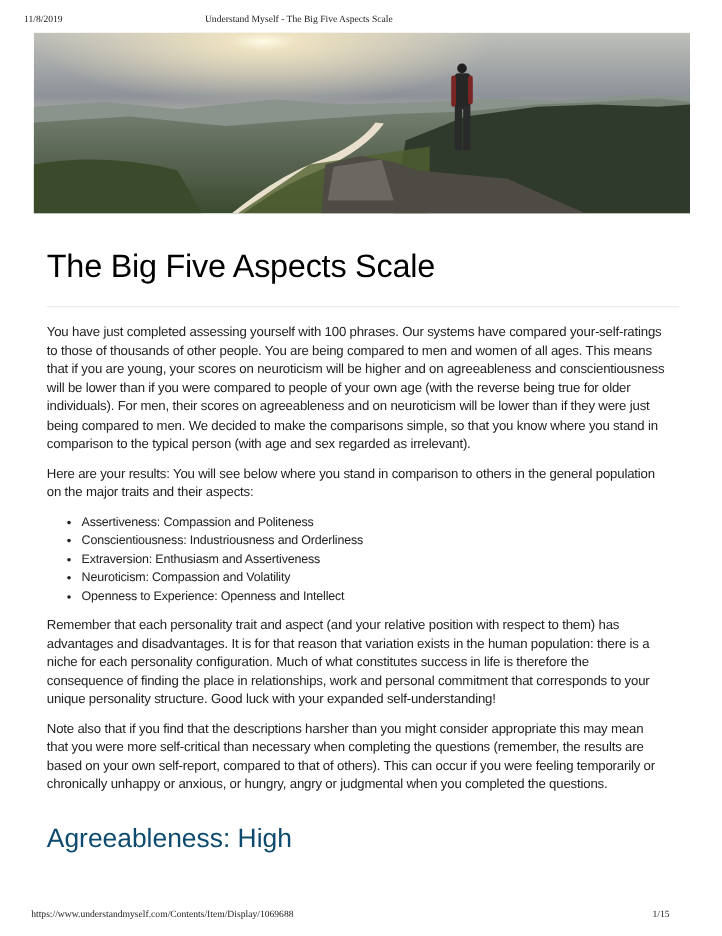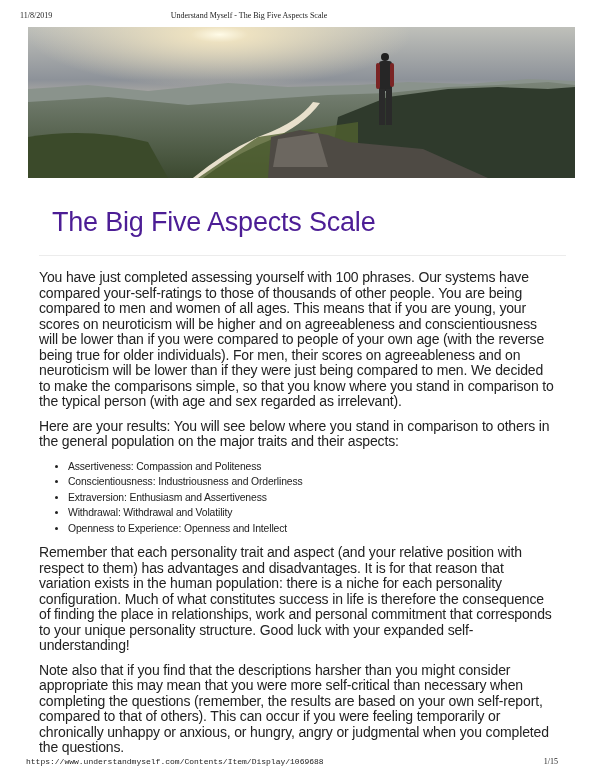--- a/index.html
+++ b/index.html
@@ -3,28 +3,28 @@
 <meta charset="utf-8">
 <style>
   html, body { margin: 0; padding: 0; background: #ffffff; }
   body { width: 602px; height: 780px; position: relative; overflow: hidden; font-family: "Liberation Sans", "DejaVu Sans", sans-serif; color: #222; }
   .print-header { position: absolute; top: 0; left: 0; width: 602px; height: 24px; font-family: "Liberation Serif", serif; font-size: 8px; color: #222; }
   .print-header .date { position: absolute; left: 20px; top: 11px; }
   .print-header .title { position: absolute; left: 0; width: 498px; text-align: center; top: 11px; }
   .hero { position: absolute; left: 28px; top: 27px; width: 547px; height: 151px; overflow: hidden; }
   .hero svg { display: block; }
   .content { position: absolute; left: 39px; top: 196px; width: 528px; }
-  h1.page-title { font-family: "Liberation Sans", sans-serif; font-weight: 400; font-size: 27px; margin: 11px 0 0 13px; color: #4c1d95; letter-spacing: -0.2px; }
+  h1.page-title { font-family: "Liberation Sans", sans-serif; font-weight: 400; font-size: 27px; margin: 11px 0 0 0; color: #000000; letter-spacing: -0.2px; }
   .divider { height: 1px; background: #ececec; margin: 17px 0 14px 0; width: 527px; }
-  p { font-size: 14px; line-height: 15.5px; margin: 0 12px 9px 0; color: #222; letter-spacing: -0.15px; }
+  p { font-size: 11px; line-height: 15.5px; margin: 0 12px 9px 0; color: #222; letter-spacing: -0.15px; }
   ul.aspects { margin: 4px 0 9px 0; padding-left: 29px; font-size: 10.4px; line-height: 15.6px; letter-spacing: -0.15px; }
   ul.aspects li { margin: 0; }
   h2.section-title { font-family: "Liberation Sans", sans-serif; font-weight: 400; font-size: 22px; margin: 23px 0 0 0; color: #0c4a6e; }
   .print-footer { position: absolute; left: 0; top: 757px; width: 602px; font-family: "Liberation Serif", serif; font-size: 8px; color: #222; }
-  .print-footer .url { position: absolute; left: 26px; font-family: Liberation Mono, monospace; }
+  .print-footer .url { position: absolute; left: 26px; }
   .print-footer .page { position: absolute; right: 44px; }
 </style>
 </head>
 <body>
 
 <div class="print-header">
   <span class="date">11/8/2019</span>
   <span class="title">Understand Myself - The Big Five Aspects Scale</span>
 </div>
 
@@ -72,21 +72,21 @@
   <h1 class="page-title">The Big Five Aspects Scale</h1>
   <div class="divider"></div>
 
   <p>You have just completed assessing yourself with 100 phrases. Our systems have compared your-self-ratings to those of thousands of other people. You are being compared to men and women of all ages. This means that if you are young, your scores on neuroticism will be higher and on agreeableness and conscientiousness will be lower than if you were compared to people of your own age (with the reverse being true for older individuals). For men, their scores on agreeableness and on neuroticism will be lower than if they were just being compared to men. We decided to make the comparisons simple, so that you know where you stand in comparison to the typical person (with age and sex regarded as irrelevant).</p>
   <p>Here are your results: You will see below where you stand in comparison to others in the general population on the major traits and their aspects:</p>
 
   <ul class="aspects">
     <li>Assertiveness: Compassion and Politeness</li>
     <li>Conscientiousness: Industriousness and Orderliness</li>
     <li>Extraversion: Enthusiasm and Assertiveness</li>
-    <li>Withdrawal: Withdrawal and Volatility</li>
+    <li>Neuroticism: Compassion and Volatility</li>
     <li>Openness to Experience: Openness and Intellect</li>
   </ul>
 
   <p>Remember that each personality trait and aspect (and your relative position with respect to them) has advantages and disadvantages. It is for that reason that variation exists in the human population: there is a niche for each personality configuration. Much of what constitutes success in life is therefore the consequence of finding the place in relationships, work and personal commitment that corresponds to your unique personality structure. Good luck with your expanded self-understanding!</p>
   <p>Note also that if you find that the descriptions harsher than you might consider appropriate this may mean that you were more self-critical than necessary when completing the questions (remember, the results are based on your own self-report, compared to that of others). This can occur if you were feeling temporarily or chronically unhappy or anxious, or hungry, angry or judgmental when you completed the questions.</p>
 
   <h2 class="section-title">Agreeableness: High</h2>
 </div>
 
 <div class="print-footer">

